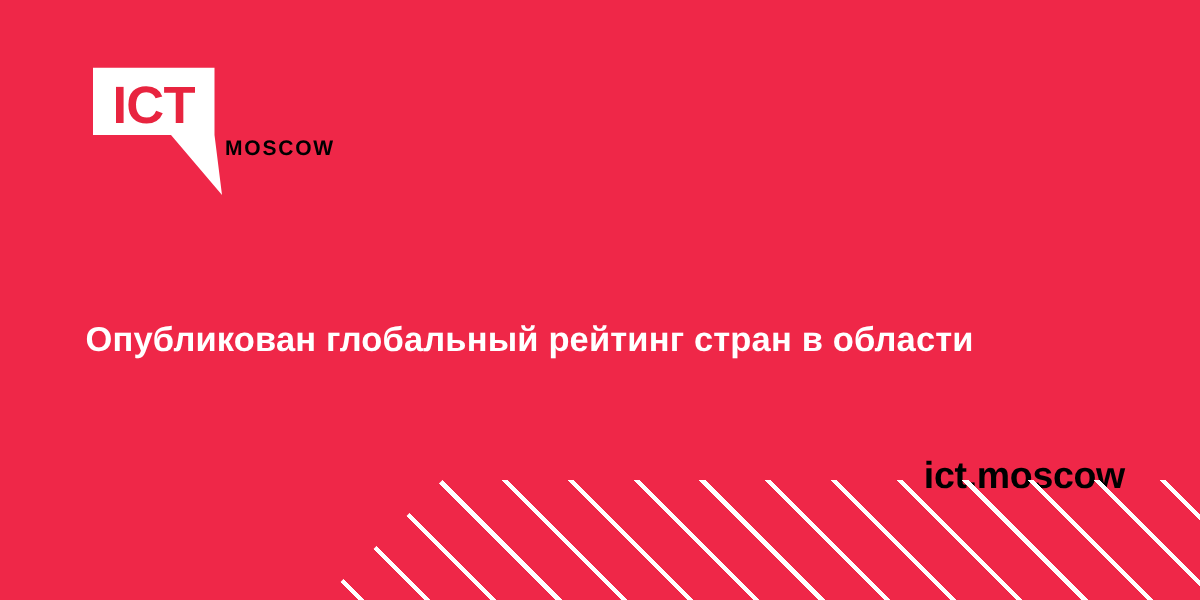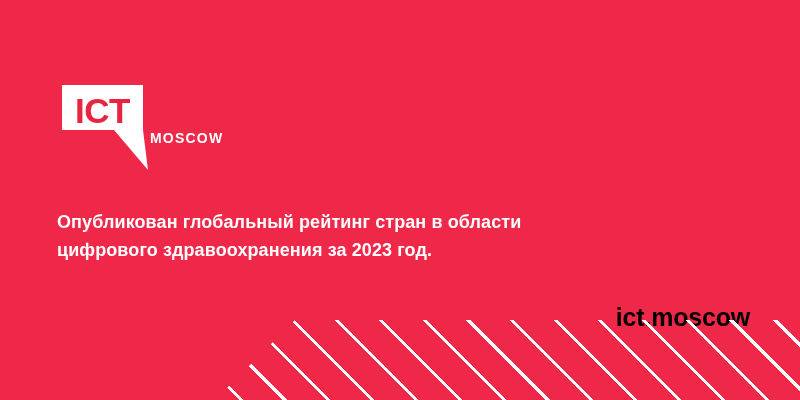--- a/index.html
+++ b/index.html
@@ -42,21 +42,20 @@
     pointer-events: none;
   }
 
   
   .logo {
     position: absolute;
     left: 62px;
     top: 45px;
     width: 180px;
     height: 90px;
-    margin-top: 40px;
   }
   .logo-bubble-svg {
     position: absolute;
     left: 0;
     top: 0;
     width: 100px;
     height: 90px;
     display: block;
   }
   .logo-ict {
@@ -68,21 +67,21 @@
     color: #e8243f;
     letter-spacing: -0.5px;
     line-height: 1;
   }
   .logo-moscow {
     position: absolute;
     left: 88px;
     top: 46px;
     font-size: 14px;
     font-weight: 700;
-    color: #ffffff;
+    color: #000000;
     letter-spacing: 1.2px;
     line-height: 1;
     text-align: center;
   }
 
   
   .headline {
     position: absolute;
     left: 57px;
     top: 155px;
@@ -92,21 +91,21 @@
     letter-spacing: -0.4px;
     line-height: 1.18;
     white-space: nowrap;
   }
 
   
   .subtitle {
     position: absolute;
     left: 57px;
     top: 209px;
-    font-size: 18px;
+    font-size: 23px;
     font-weight: 700;
     color: #ffffff;
     line-height: 1.55;
     letter-spacing: 0.1px;
   }
   .subtitle-line {
     display: block;
     white-space: nowrap;
   }
 
@@ -131,20 +130,19 @@
     <svg class="logo-bubble-svg" viewBox="0 0 100 90" xmlns="http://www.w3.org/2000/svg">
       <path d="M0,0 L81,0 L81,45 L86,85 L52,45 L0,45 Z" fill="#ffffff"></path>
     </svg>
     <span class="logo-ict">ICT</span>
     <span class="logo-moscow">MOSCOW</span>
   </div>
 
 
   <div class="subtitle">
     <span class="subtitle-line">Опубликован глобальный рейтинг стран в области</span>
-    <span class="subtitle-line">цифрового здравоохранения за 2023 год.</span>
   </div>
 
   <div class="site-url">ict.moscow</div>
 
   <div class="stripe-band"></div>
 
 </div>
 
 </body></html>

